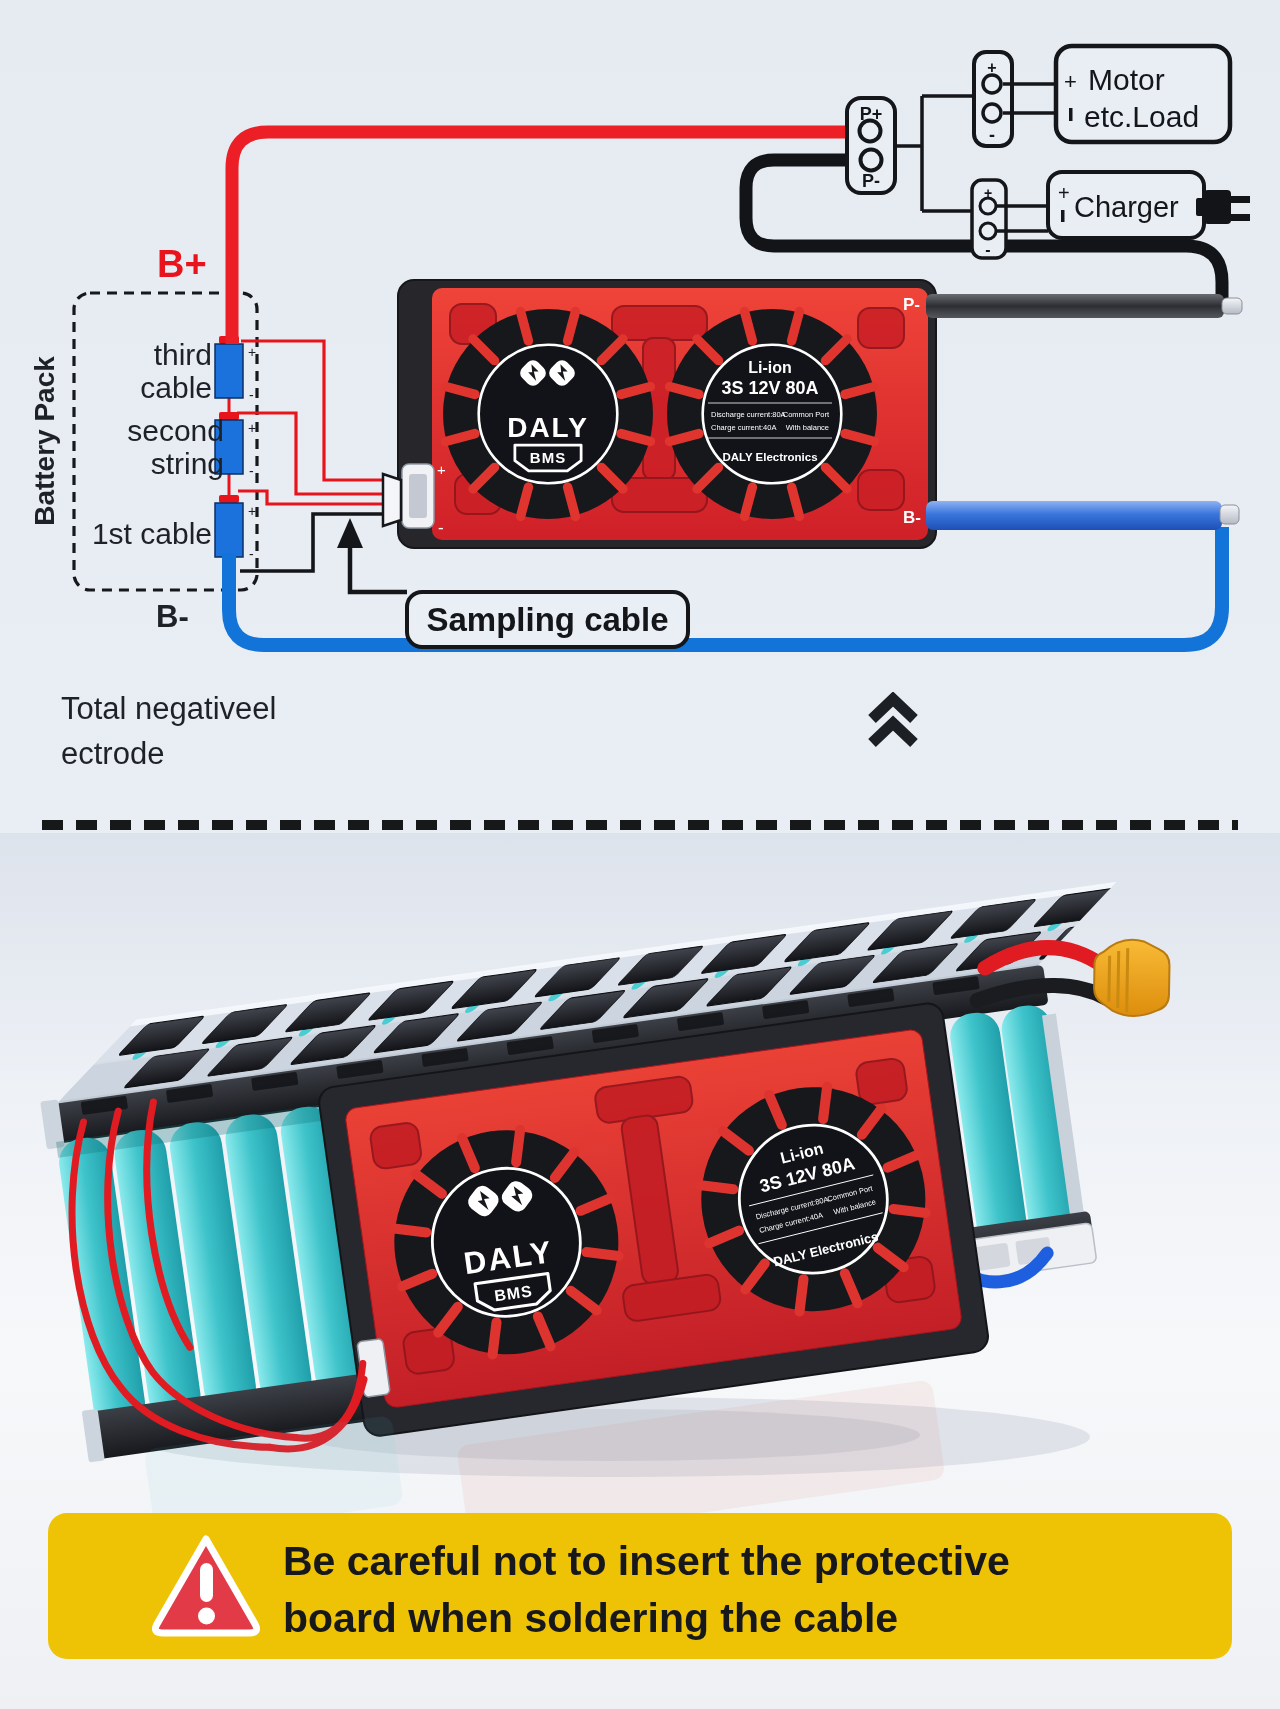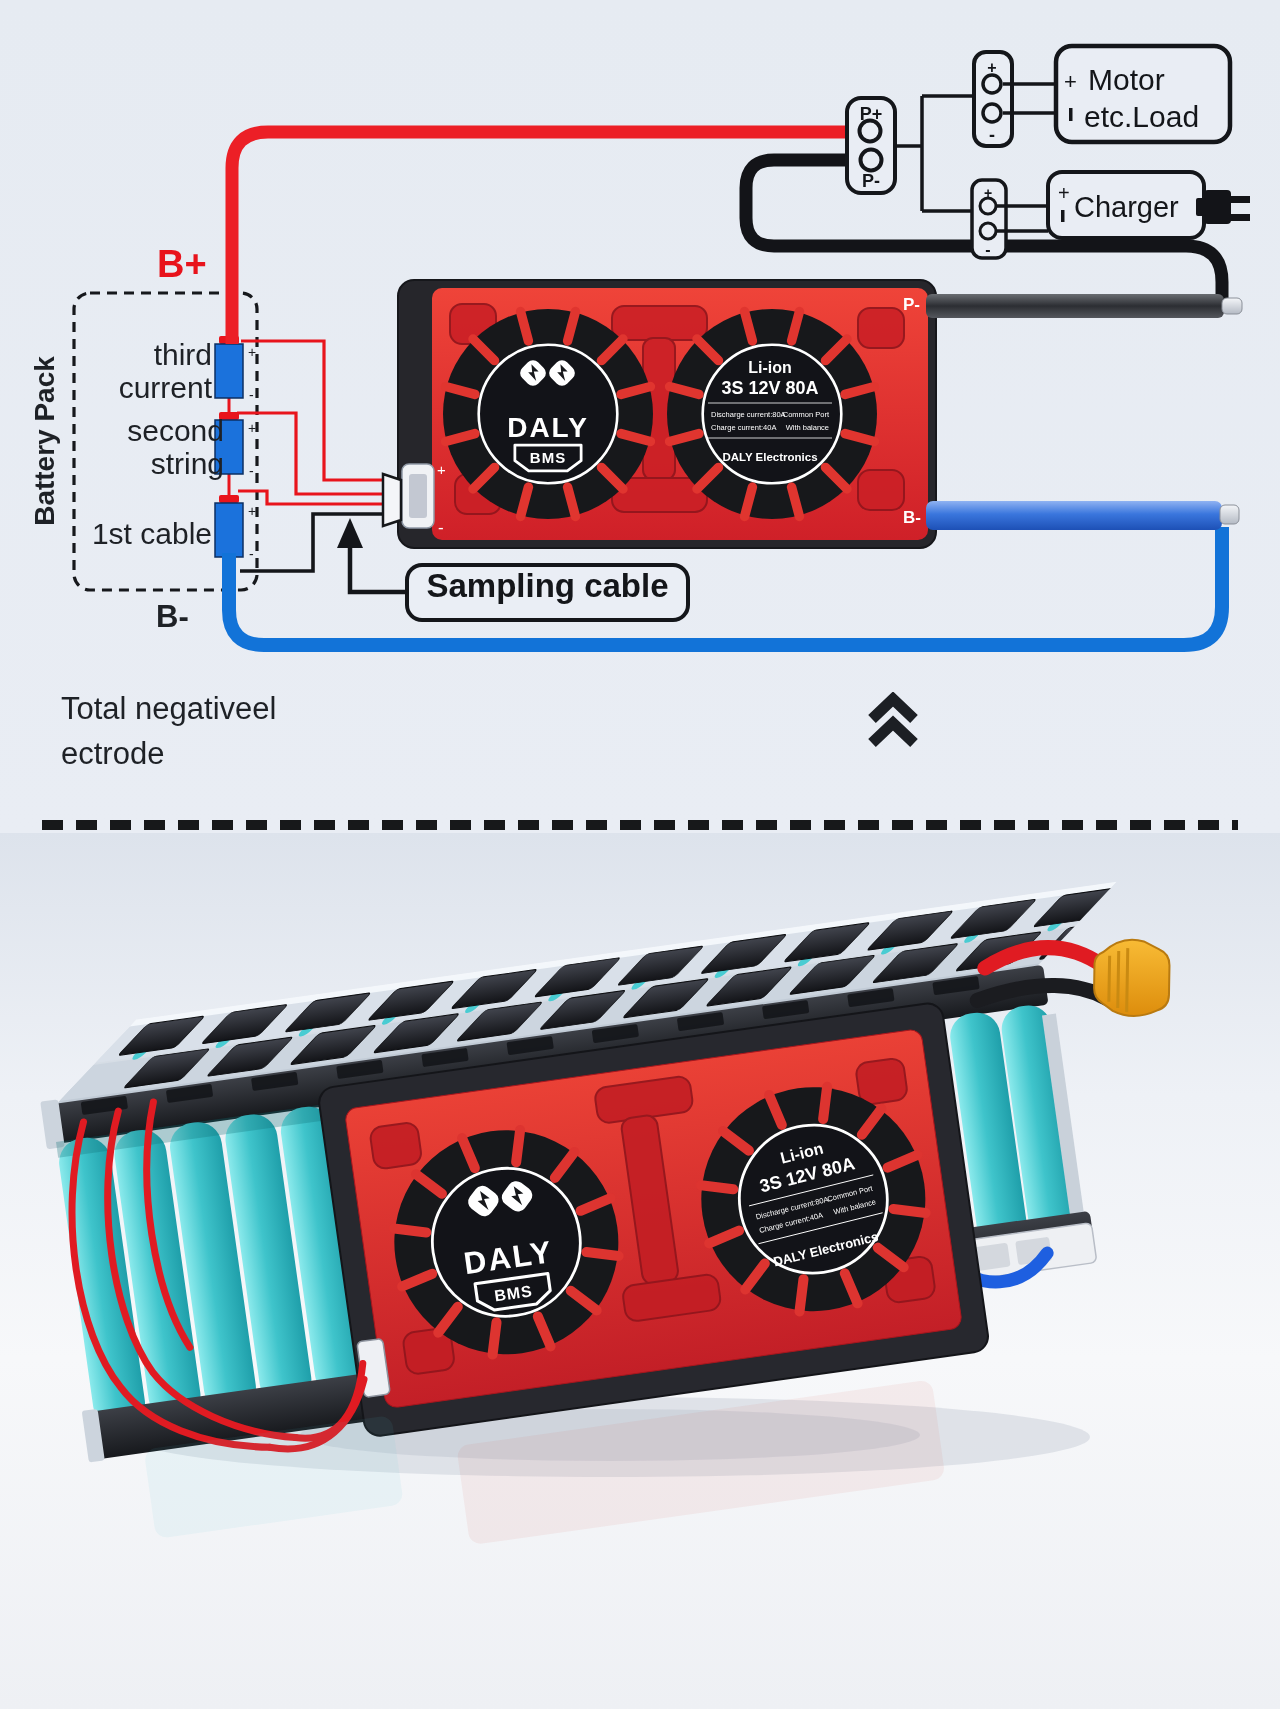--- a/index.html
+++ b/index.html
@@ -16,23 +16,23 @@
   .lbl-bplus{left:157px;top:243px;font-size:38px;font-weight:bold;color:#e8131c;}
   .lbl-battery-pack{left:45px;top:441px;transform:translate(-50%,-50%) rotate(-90deg);
                     font-size:28px;font-weight:bold;white-space:nowrap;}
   .string-lbl{font-size:30px;line-height:33px;text-align:right;}
   .lbl-third{left:100px;top:338px;width:112px;}
   .lbl-second{left:96px;top:414px;width:128px;}
   .lbl-first{left:78px;top:517px;width:134px;}
   .lbl-bminus{left:156px;top:599px;font-size:31px;font-weight:bold;}
   .lbl-total-neg{left:61px;top:686px;font-size:31px;line-height:45px;}
   .lbl-title{left:400px;top:688px;font-size:56px;font-weight:500;color:#23262b;letter-spacing:1px;}
-  .sampling-box{left:405px;top:563px;width:285px;height:59px;box-sizing:border-box;
+  .sampling-box{left:405px;top:590px;width:285px;height:59px;box-sizing:border-box;
       border:4px solid #14161a;border-radius:17px;background:#eaeef5;
-      display:flex;align-items:flex-start;justify-content:center;
+      display:flex;align-items:center;justify-content:center;
       font-size:33px;font-weight:bold;color:#14161a;}
   .divider{left:42px;top:820px;width:1196px;height:10px;
       background:repeating-linear-gradient(90deg,#17181a 0 21px,transparent 21px 34px);}
   .banner{left:48px;top:1513px;width:1184px;height:146px;border-radius:19px;background:#eec306;}
   .banner-text{left:235px;top:20px;font-size:41px;line-height:57px;font-weight:bold;color:#17181b;}
   svg text{font-family:"Liberation Sans",sans-serif;}
 </style>
 </head>
 <body>
 
@@ -253,21 +253,21 @@
 
       <g>
         <path d="M 407 592 H 350 V 542" fill="none" stroke="#14161a" stroke-width="4.5"></path>
         <polygon points="337,548 363,548 350,518" fill="#14161a"></polygon>
       </g>
     </svg>
 
     <div class="abs lbl-bplus">B+</div>
     <div class="abs lbl lbl-battery-pack">Battery Pack</div>
     <div class="abs lbl string-lbl lbl-third pre">third
-current</div>
+cable</div>
     <div class="abs lbl string-lbl lbl-second pre">second
 string</div>
     <div class="abs lbl string-lbl lbl-first pre">1st cable</div>
     <div class="abs lbl lbl-bminus">B-</div>
     <div class="abs lbl lbl-total-neg pre">Total negativeel
 ectrode</div>
     <div class="abs sampling-box">
       <span>Sampling cable</span>
     </div>
     <svg class="abs" style="left:866px;top:692px" width="54" height="58" viewBox="0 0 54 58">
@@ -432,14 +432,23 @@
           <path d="M 10 12 Q 28 -5 50 1 L 66 9 Q 76 13 76 25 L 76 54 Q 76 66 64 70 Q 41 81 20 71 L 9 63 Q 1 58 1 48 L 1 24 Q 1 16 10 12 Z" fill="url(#xtG)" stroke="#b97a10" stroke-width="2"></path>
           <path d="M 16 16 L 16 62 M 25 11 L 25 68 M 34 8 L 34 72" stroke="#c98a12" stroke-width="3" fill="none"></path>
         </g>
       </g>
 
       <rect x="420" y="585" width="480" height="100" rx="12" transform="rotate(-8 640 340)" fill="#d0443e" opacity="0.07"></rect>
       <rect x="110" y="545" width="250" height="90" rx="12" transform="rotate(-8 640 340)" fill="#5fcfd4" opacity="0.08"></rect>
     </svg>
   </div>
 
+  <div class="abs banner">
+    <svg class="abs" style="left:102px;top:19px" width="112" height="108" viewBox="0 0 112 108">
+      <path d="M 56 7 L 105 92 Q 110 101 99 101 L 13 101 Q 2 101 7 92 Z" fill="#e23a46" stroke="#ffffff" stroke-width="7" stroke-linejoin="round"></path>
+      <rect x="50" y="31" width="13" height="39" rx="6.5" fill="#ffffff"></rect>
+      <circle cx="56.5" cy="84" r="8.5" fill="#ffffff"></circle>
+    </svg>
+    <div class="abs banner-text pre">Be careful not to insert the protective
+board when soldering the cable</div>
+  </div>
 
 </div>
 
 </body></html>

